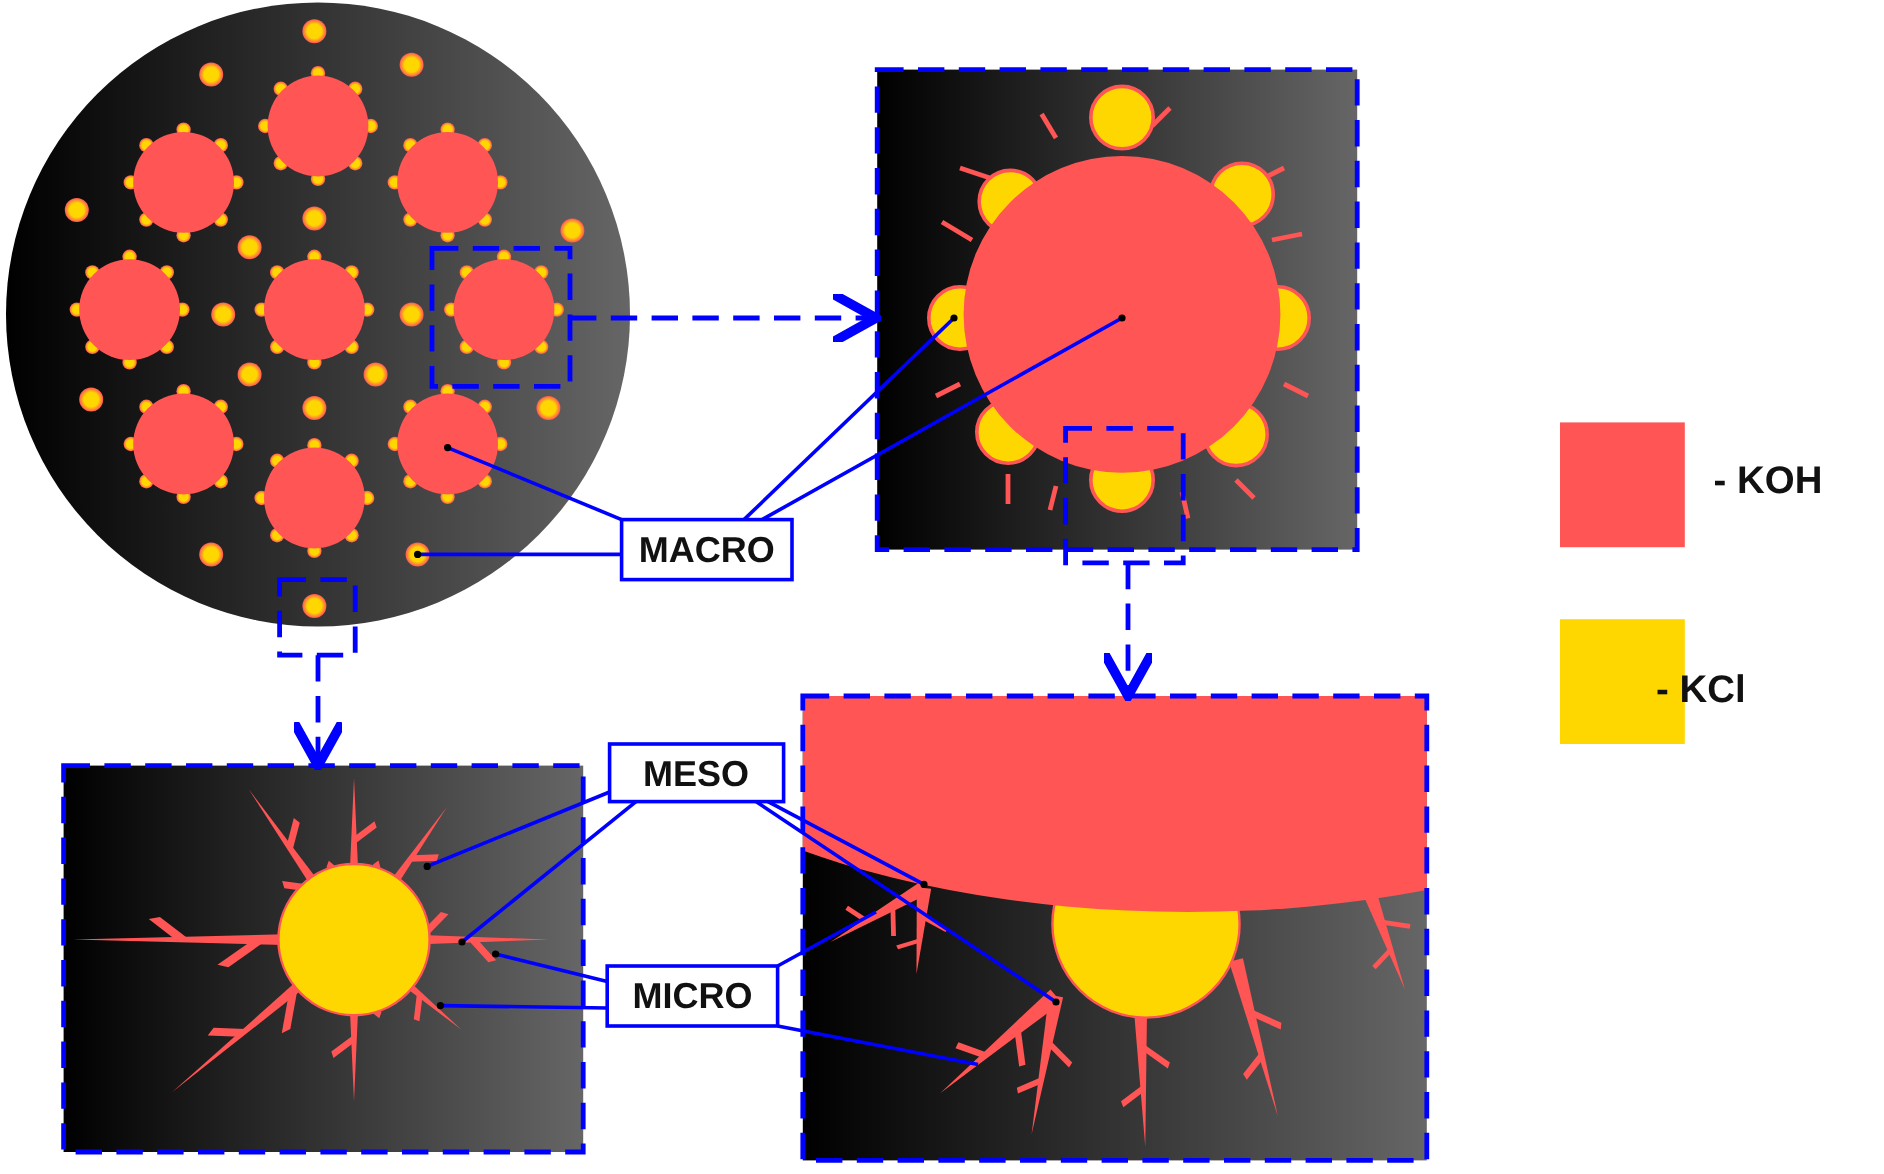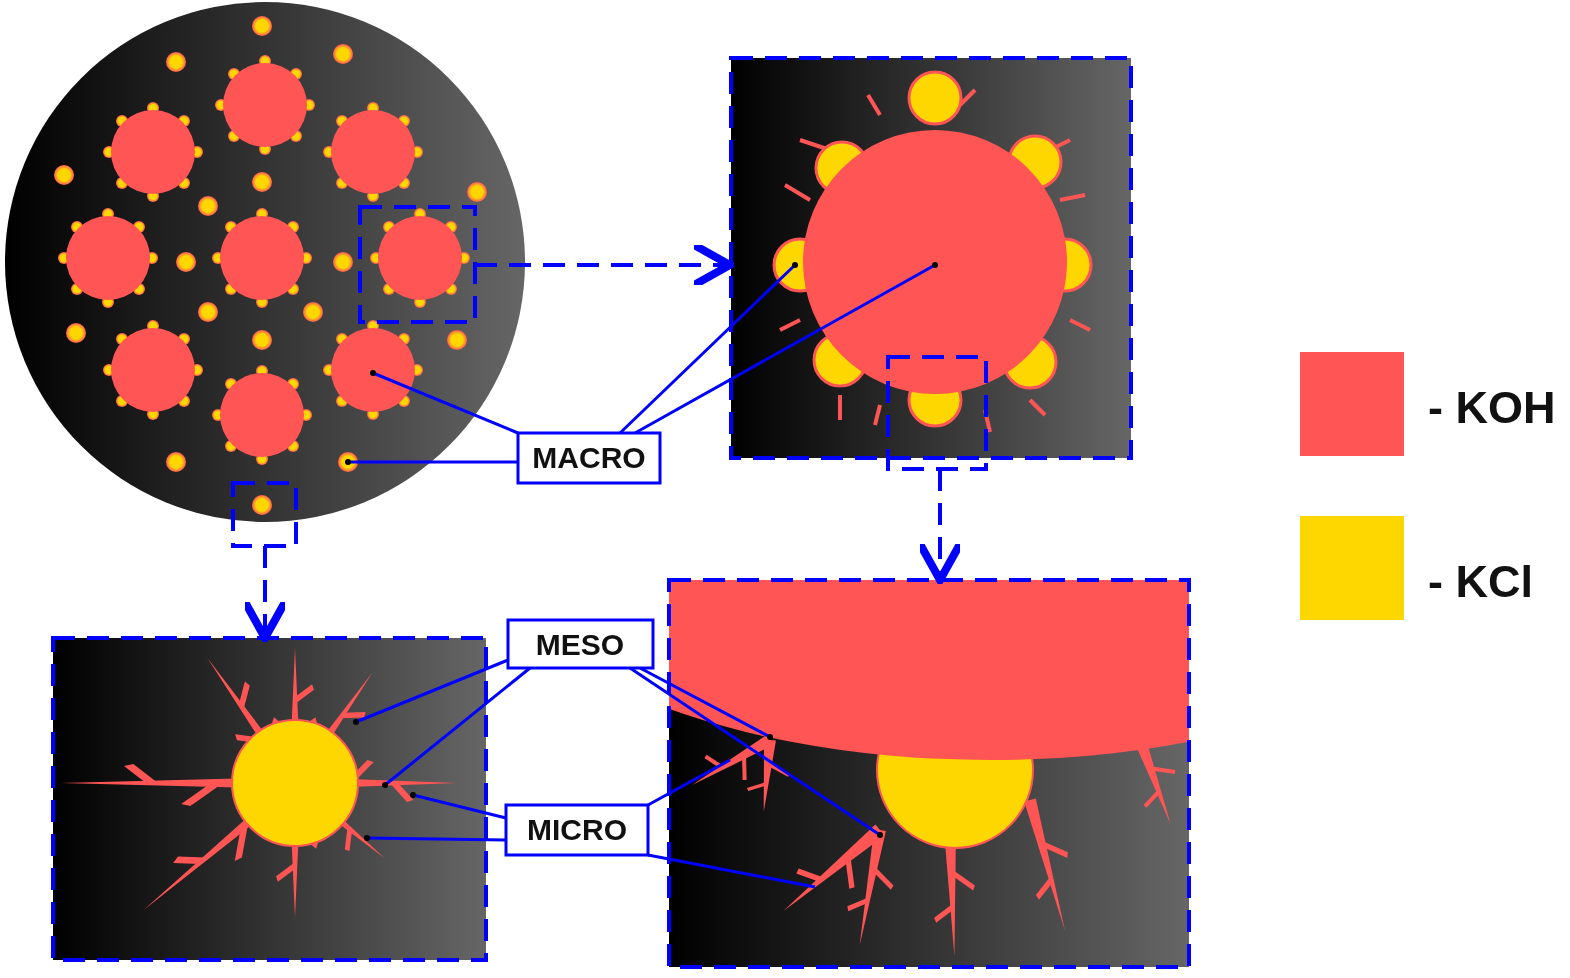--- a/index.html
+++ b/index.html
@@ -1,19 +1,19 @@
 <!DOCTYPE html>
 <html><head>
 <meta charset="utf-8">
 <style>
   html,body{margin:0;padding:0;background:#fff;}
   body{width:1570px;height:978px;position:relative;overflow:hidden;font-family:"Liberation Sans",sans-serif;}
   svg{position:absolute;left:0;top:0;}
   .lbl{font-family:"Liberation Sans",sans-serif;font-weight:bold;fill:#111;}
-  .legend-text{position:absolute;font-family:"Liberation Sans",sans-serif;font-weight:bold;font-size:45px;color:#111;}
+  .legend-text{position:absolute;font-family:"Liberation Sans",sans-serif;font-weight:bold;font-size:32px;color:#111;}
   .legend-swatch{position:absolute;width:104px;height:104px;}
 </style>
 </head>
 <body>
 
 <svg width="1570" height="978" viewBox="0 0 1570 978">
   <defs>
     <linearGradient id="bg" x1="0" y1="0" x2="1" y2="0">
       <stop offset="0" stop-color="#000"></stop>
       <stop offset="1" stop-color="#666"></stop>
@@ -189,14 +189,14 @@
   <g>
     <rect x="506" y="805" width="142" height="50" fill="#fff" stroke="#0000FF" stroke-width="3"></rect>
     <text class="lbl" x="577" y="840" font-size="30" text-anchor="middle">MICRO</text>
   </g>
 </svg>
 
 <div>
   <div class="legend-swatch" style="left:1300px;top:352px;background:#FF5555;"></div>
   <div class="legend-text" style="left:1428px;top:382px;">- KOH</div>
   <div class="legend-swatch" style="left:1300px;top:516px;background:#FFD700;"></div>
-  <div class="legend-text" style="left:1428px;top:556px;">- KCl</div>
+  <div class="legend-text" style="left:1380px;top:556px;">- KCl</div>
 </div>
 
 </body></html>

